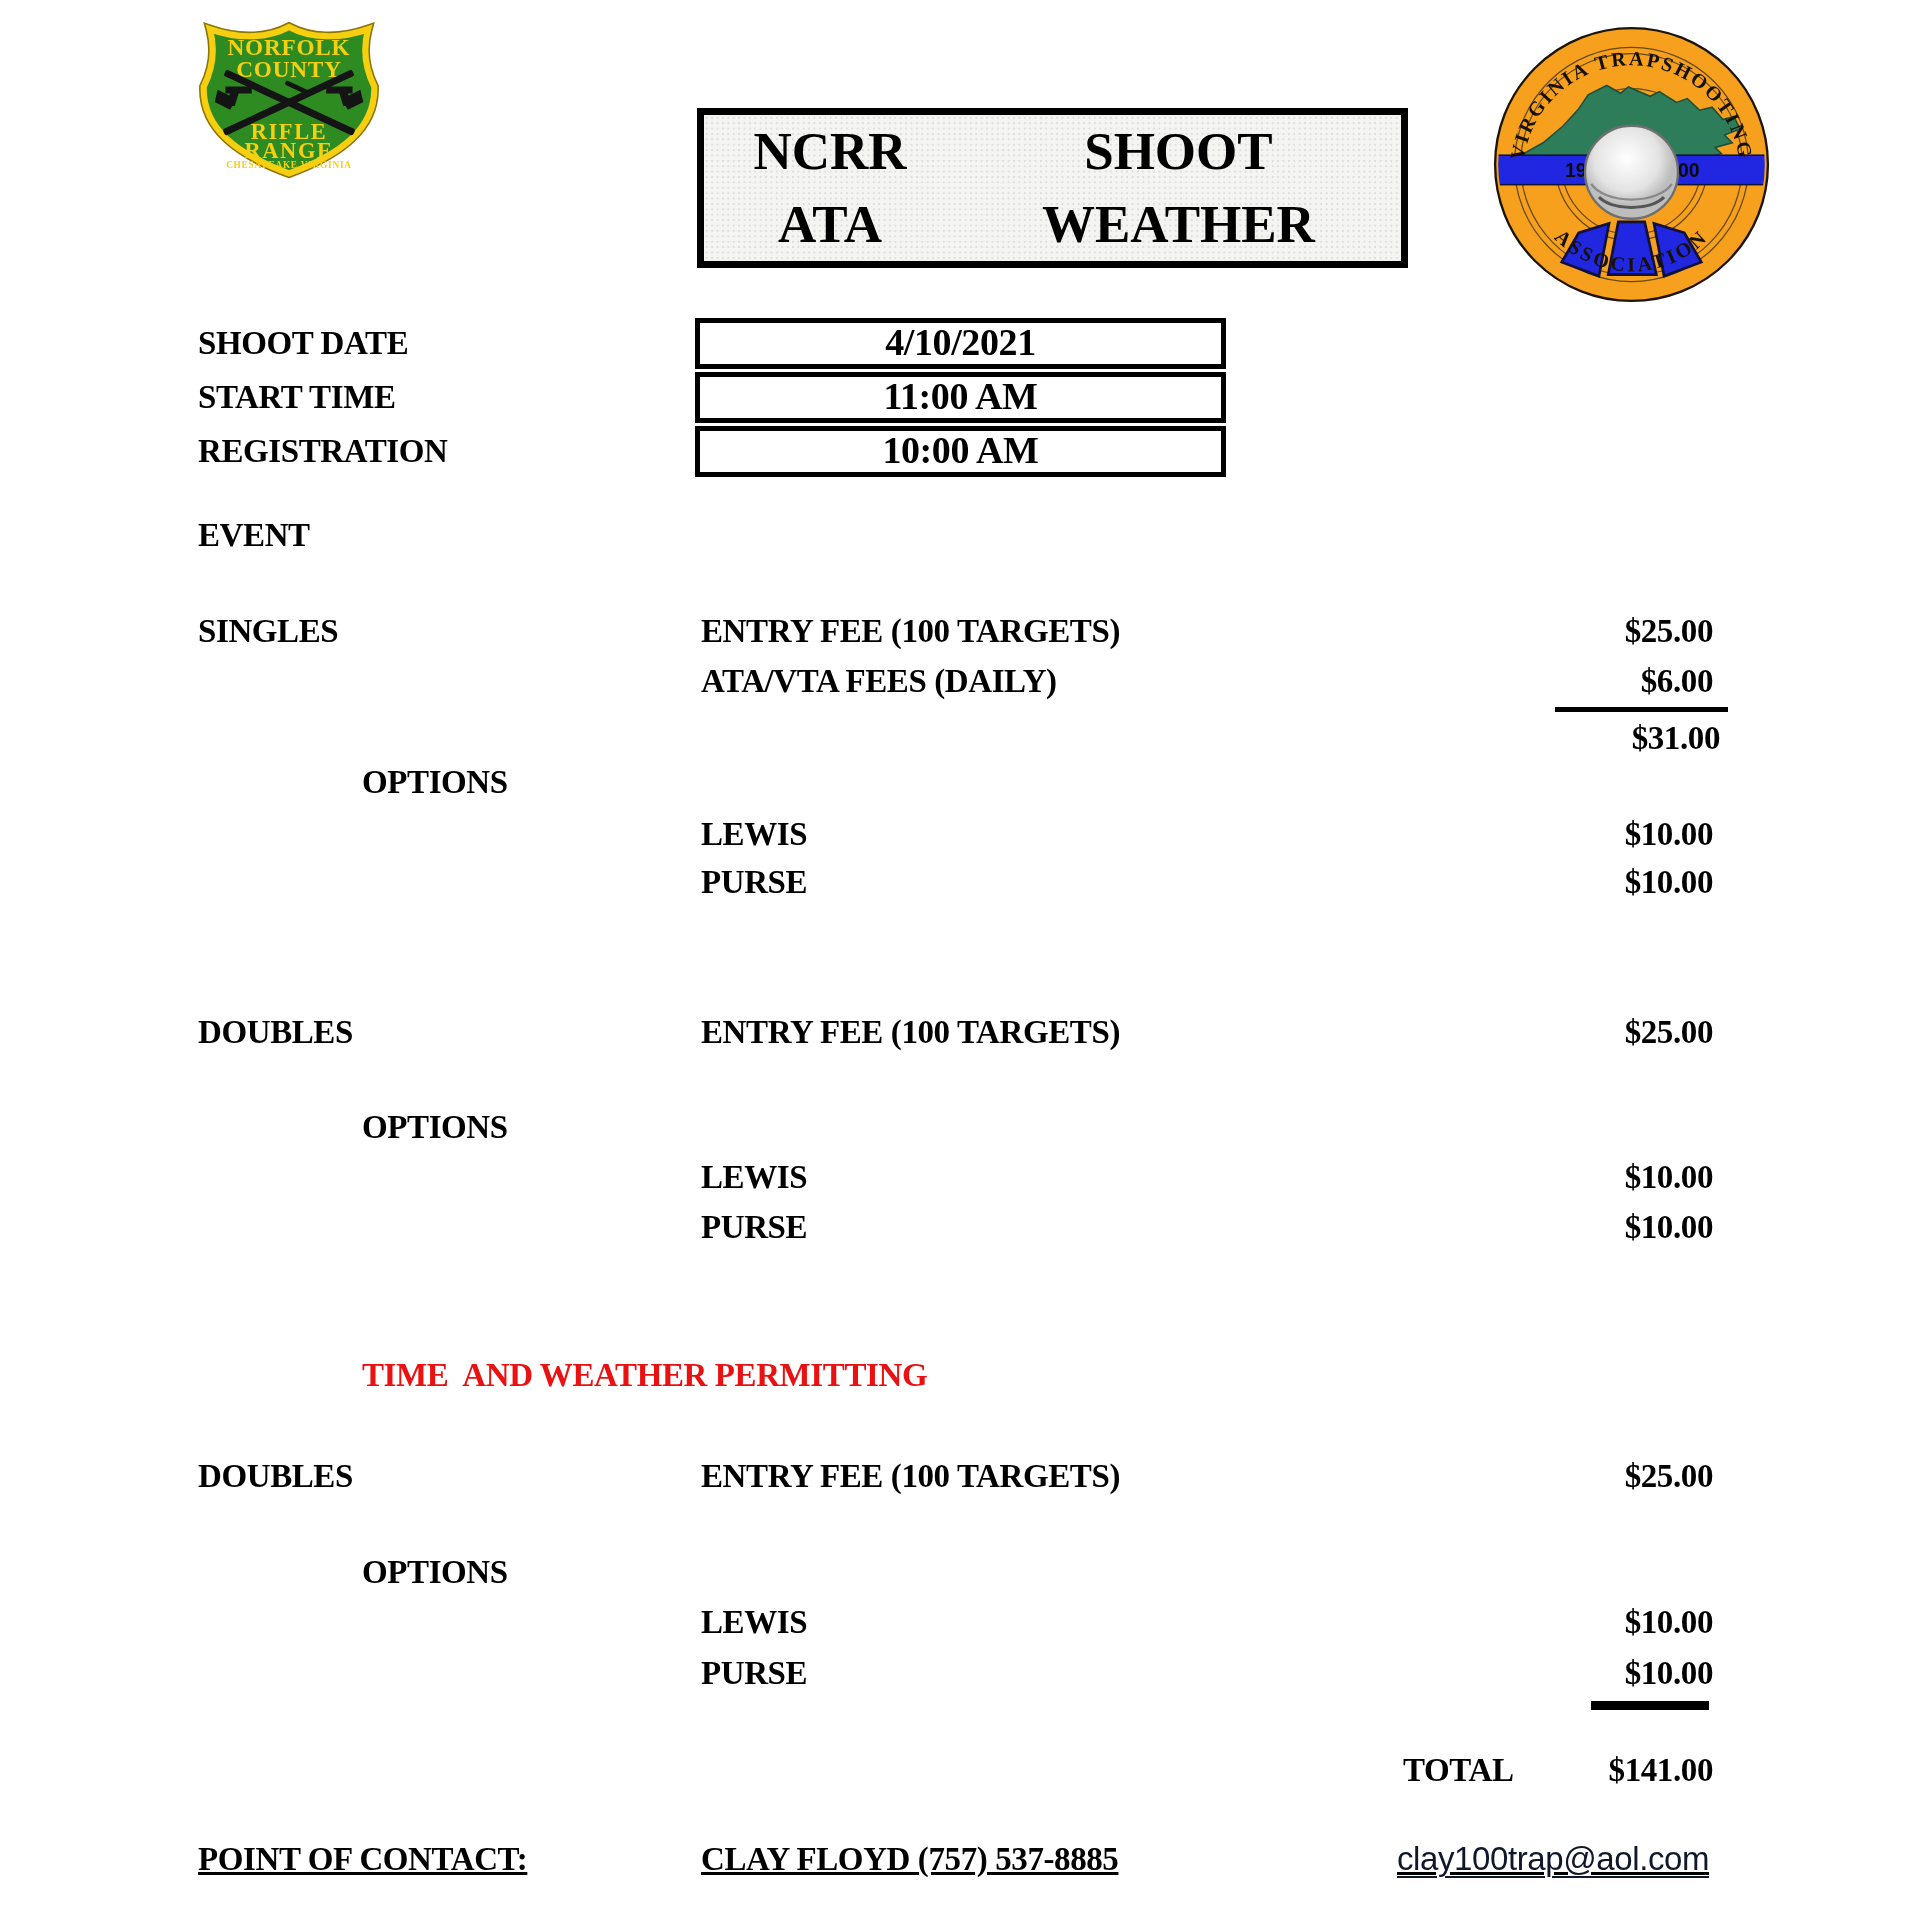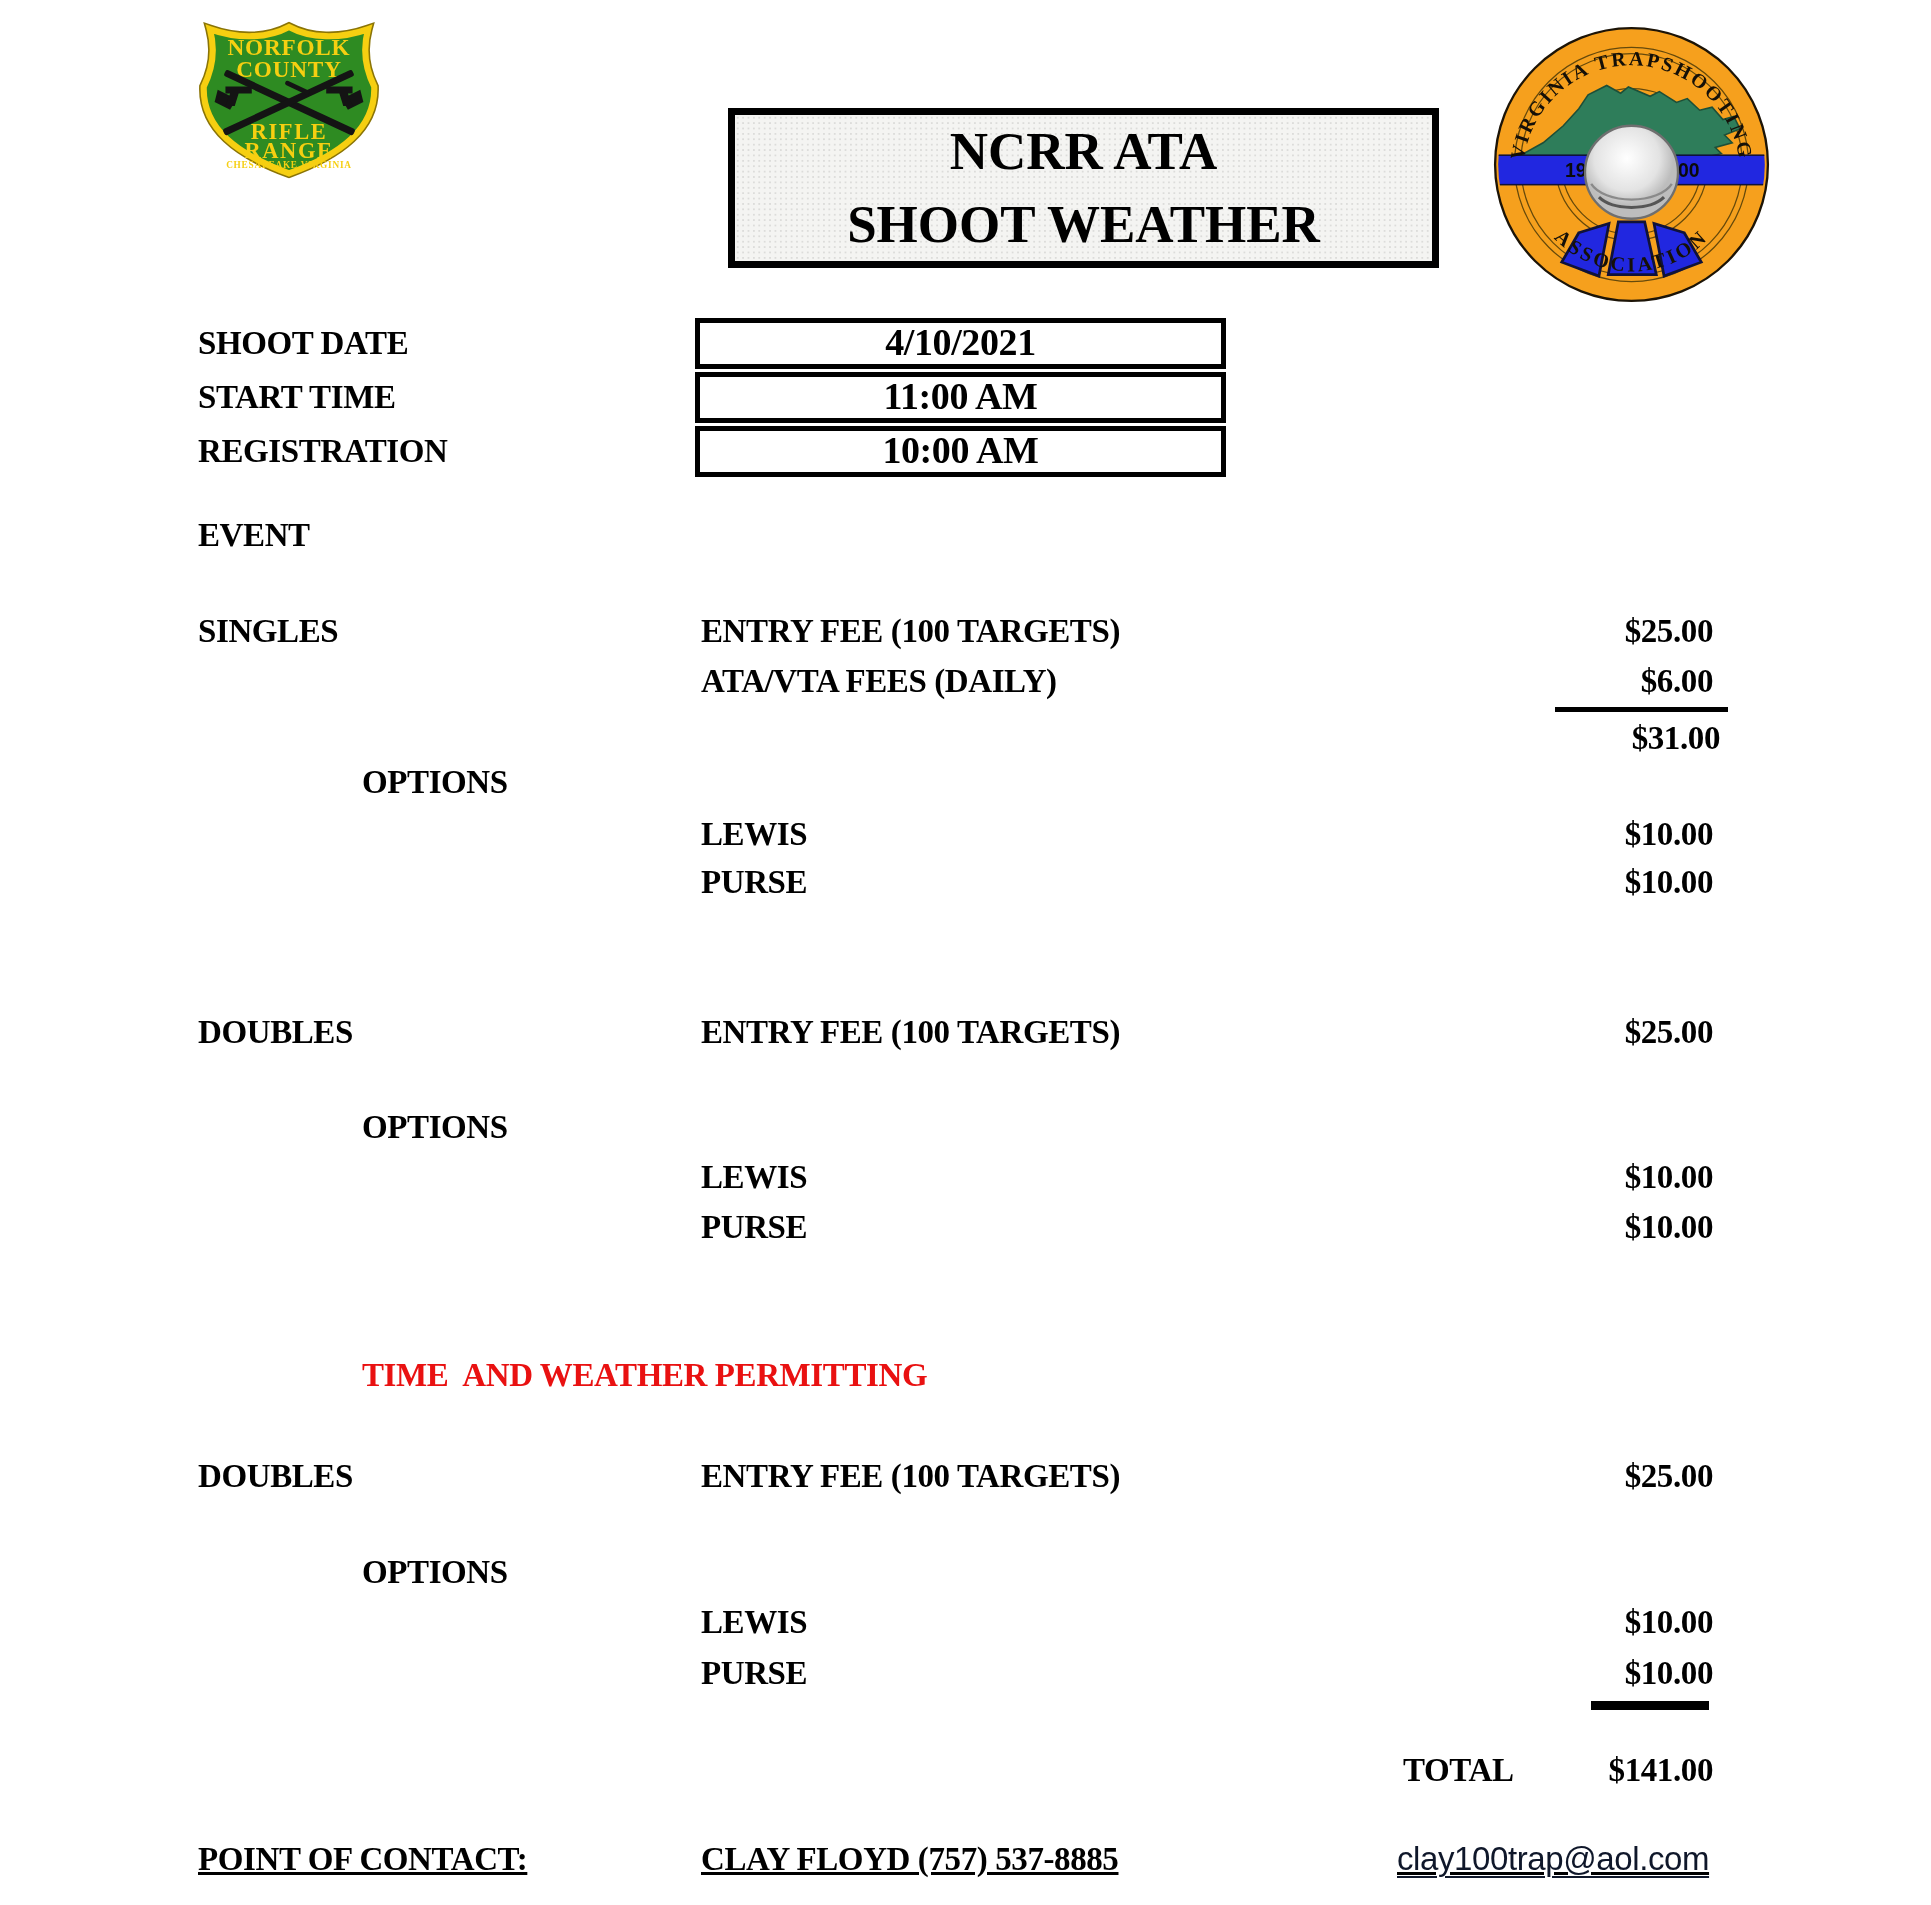--- a/index.html
+++ b/index.html
@@ -18,21 +18,21 @@
   .red { color:#e91111; white-space:pre; }
   .hline { background:#000; }
 
   
   .title-box {
     left:697px; top:108px; width:711px; height:160px;
     border:7px solid #000; box-sizing:border-box;
     background-color:#f4f4f2;
     background-image:radial-gradient(#dcdcda 0.9px, transparent 0.9px);
     background-size:5.4px 5.4px;
-    display:flex; flex-direction:column; justify-content:center; align-items:center;margin-left:31px;
+    display:flex; flex-direction:row; justify-content:center; align-items:center;
   }
   .title-line { font-size:53px; line-height:73px; letter-spacing:0; text-align:center; }
 
   
   .sched-labels { left:198px; top:318px; }
   .sched-label { height:51px; line-height:51px; }
   .sched-label + .sched-label { margin-top:3.1px; }
   .sched-values { left:695px; top:318px; width:531px; }
   .sched-box {
     height:51px; box-sizing:border-box; border:5.4px solid #000; background:#fff;

